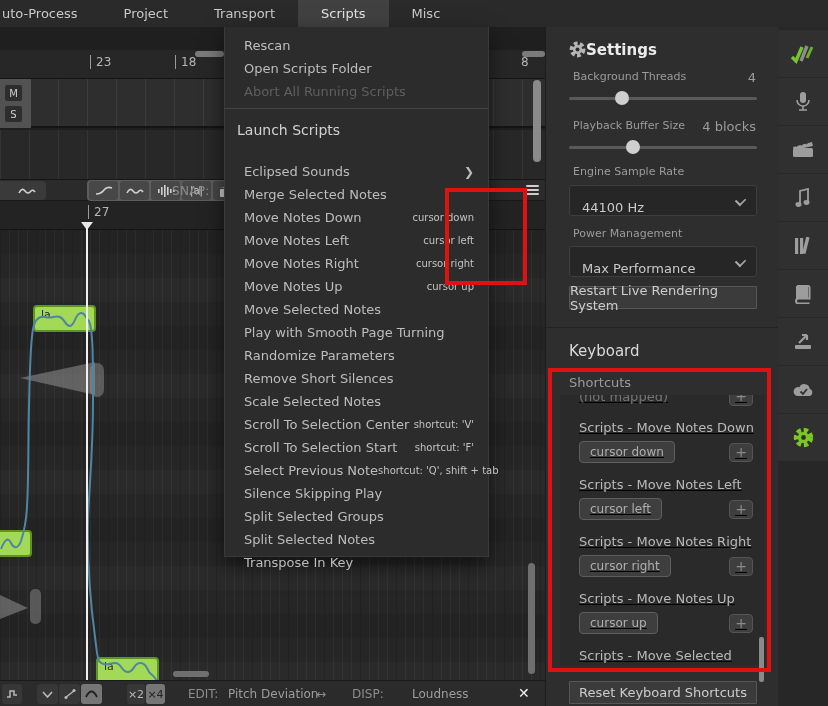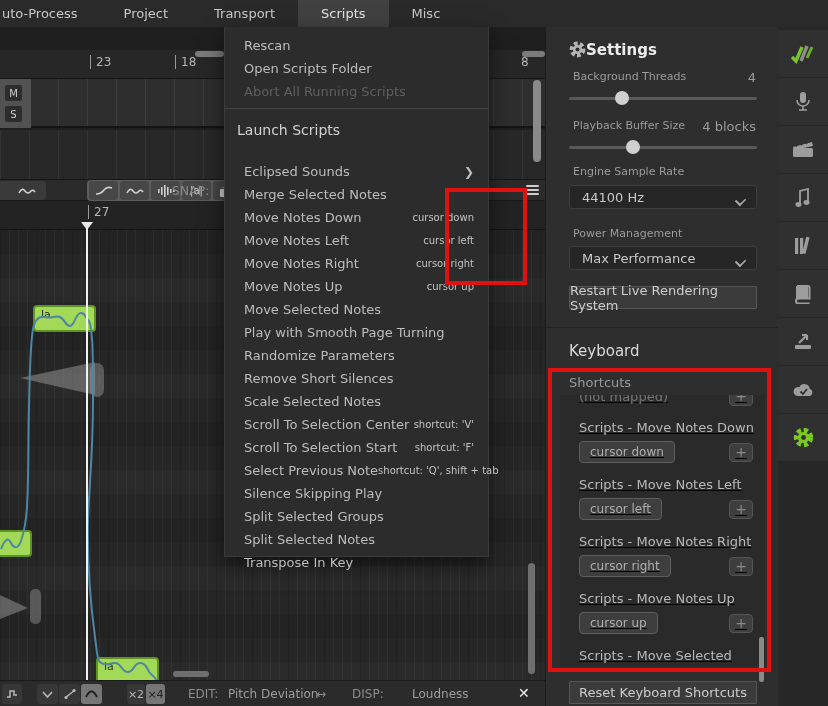--- a/index.html
+++ b/index.html
@@ -53,21 +53,21 @@
   .bb-close{position:absolute;left:518px;top:4px;color:#efefef;font-size:14px;font-weight:bold;}
 
   
   .settings{position:absolute;left:545px;top:27px;width:233px;height:679px;background:#2e2e2e;border-left:1px solid #1d1d1d;}
   .set-head{position:absolute;left:23px;top:14px;display:flex;align-items:flex-start;gap:0;color:#ececec;font-size:15px;font-weight:bold;}
   .slabel{position:absolute;left:27px;color:#9b9b9b;font-size:11px;}
   .svalue{position:absolute;right:22px;color:#9b9b9b;font-size:13px;text-align:right;}
   .slider{position:absolute;left:23px;width:188px;height:14px;}
   .slider .trk{position:absolute;left:0;top:6px;width:100%;height:3px;background:#5a5a5a;border-radius:2px;}
   .slider .thumb{position:absolute;top:0;width:14px;height:14px;margin-left:-7px;border-radius:50%;background:#cfcfcf;}
-  .select{position:absolute;left:23px;width:188px;height:24px;background:#262626;border:1px solid #3e3e3e;border-radius:3px;color:#c9c9c9;font-size:13px;display:flex;align-items:center;padding:0 12px;}
+  .select{position:absolute;left:23px;width:188px;height:31px;background:#262626;border:1px solid #3e3e3e;border-radius:3px;color:#c9c9c9;font-size:13px;display:flex;align-items:flex-end;padding:0 12px;}
   .select .chev{position:absolute;right:11px;top:10px;width:9px;height:9px;border-left:2px solid #a9a9a9;border-bottom:2px solid #a9a9a9;transform:rotate(-45deg) scale(1,.8);}
   .set-btn{position:absolute;left:23px;width:188px;height:23px;background:#3b3b3b;border:1px solid #565656;border-radius:1px;color:#cdcdcd;font-size:13px;display:flex;align-items:center;justify-content:center;}
   .set-div{position:absolute;left:0;top:300px;width:233px;height:1px;background:#222;}
   .kbhead{position:absolute;left:23px;top:315px;color:#d9d9d9;font-size:15px;}
   .schead{position:absolute;left:23px;top:348px;color:#9b9b9b;font-size:13px;}
   .sclist{position:absolute;left:14px;top:368px;width:205px;height:271px;background:#2a2a2a;overflow:hidden;padding:0 0 0 19px;text-decoration:underline;}
   .srow{margin-top:4px;}
   .srow.clip{margin-top:-12px;}
   .sname{color:#b9b9b9;font-size:13px;padding:7px 0 2px 0;}
   .sbind{display:flex;align-items:center;justify-content:space-between;padding:4px 12px 3px 0;}

